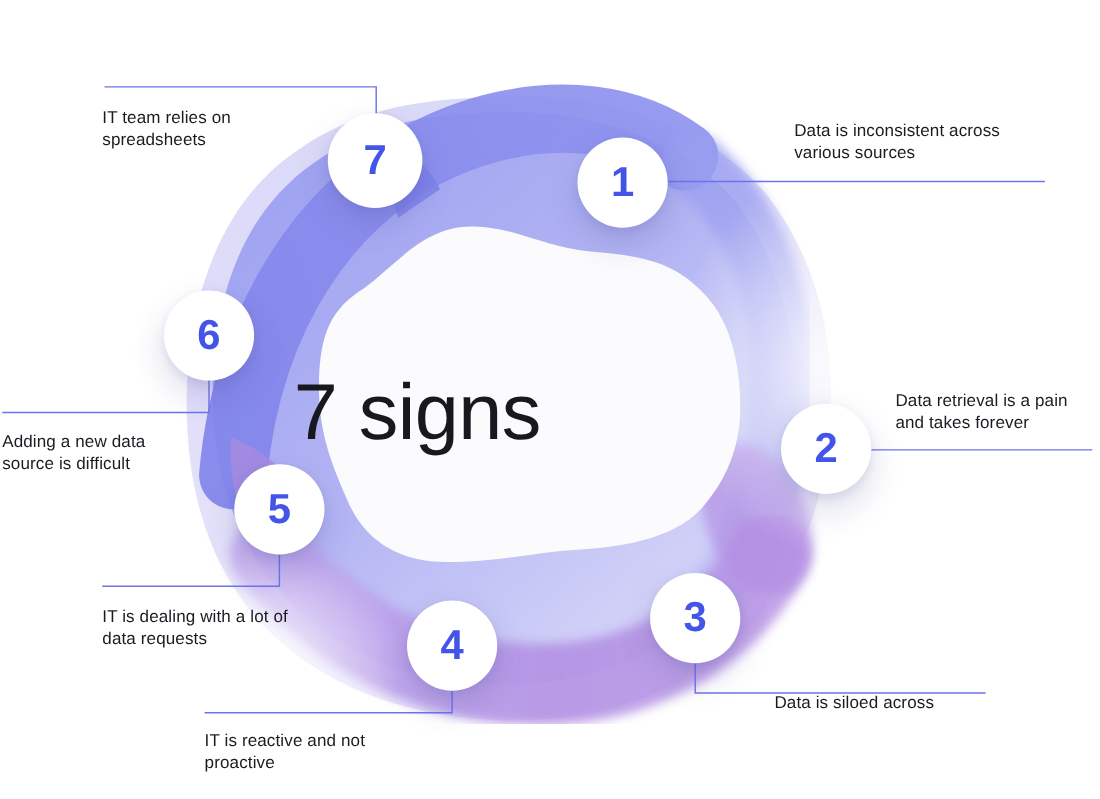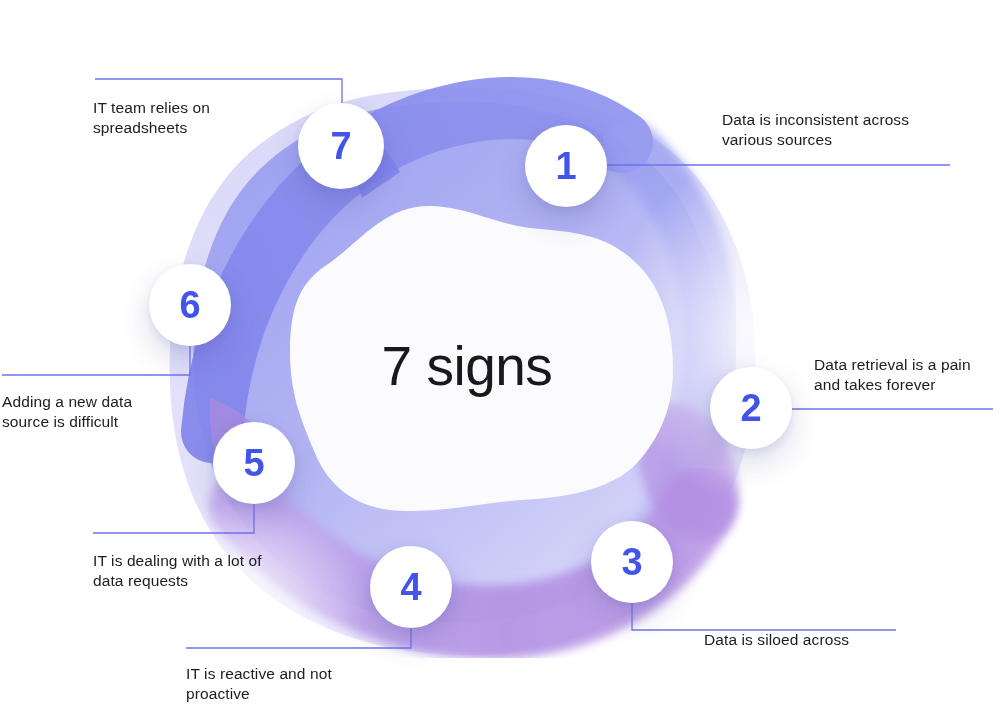--- a/index.html
+++ b/index.html
@@ -15,22 +15,22 @@
   }
   .circle.big{width:86px;height:86px;}
   .circle .num{
     font-size:38px;font-weight:700;color:#4355e8;line-height:1;
   }
   .label{
     position:absolute;z-index:3;color:#1b1b22;font-size:15.5px;font-weight:500;
     line-height:20px;letter-spacing:.1px;white-space:nowrap;
   }
   .title{
-    position:absolute;left:267px;top:334px;width:400px;text-align:center;z-index:3;
-    font-size:55px;font-weight:500;color:#18181f;letter-spacing:-.5px;
+    position:absolute;left:267px;top:334px;width:400px;text-align:left;z-index:3;
+    font-size:72px;font-weight:500;color:#18181f;letter-spacing:-.5px;
   }
 </style>
 </head>
 <body>
 
 <div class="stage">
 
   <svg class="layer" width="1000" height="726" viewBox="0 0 1000 726" style="z-index:1">
     <defs>
       <linearGradient id="gOuter" x1="0%" y1="0%" x2="25%" y2="100%">

